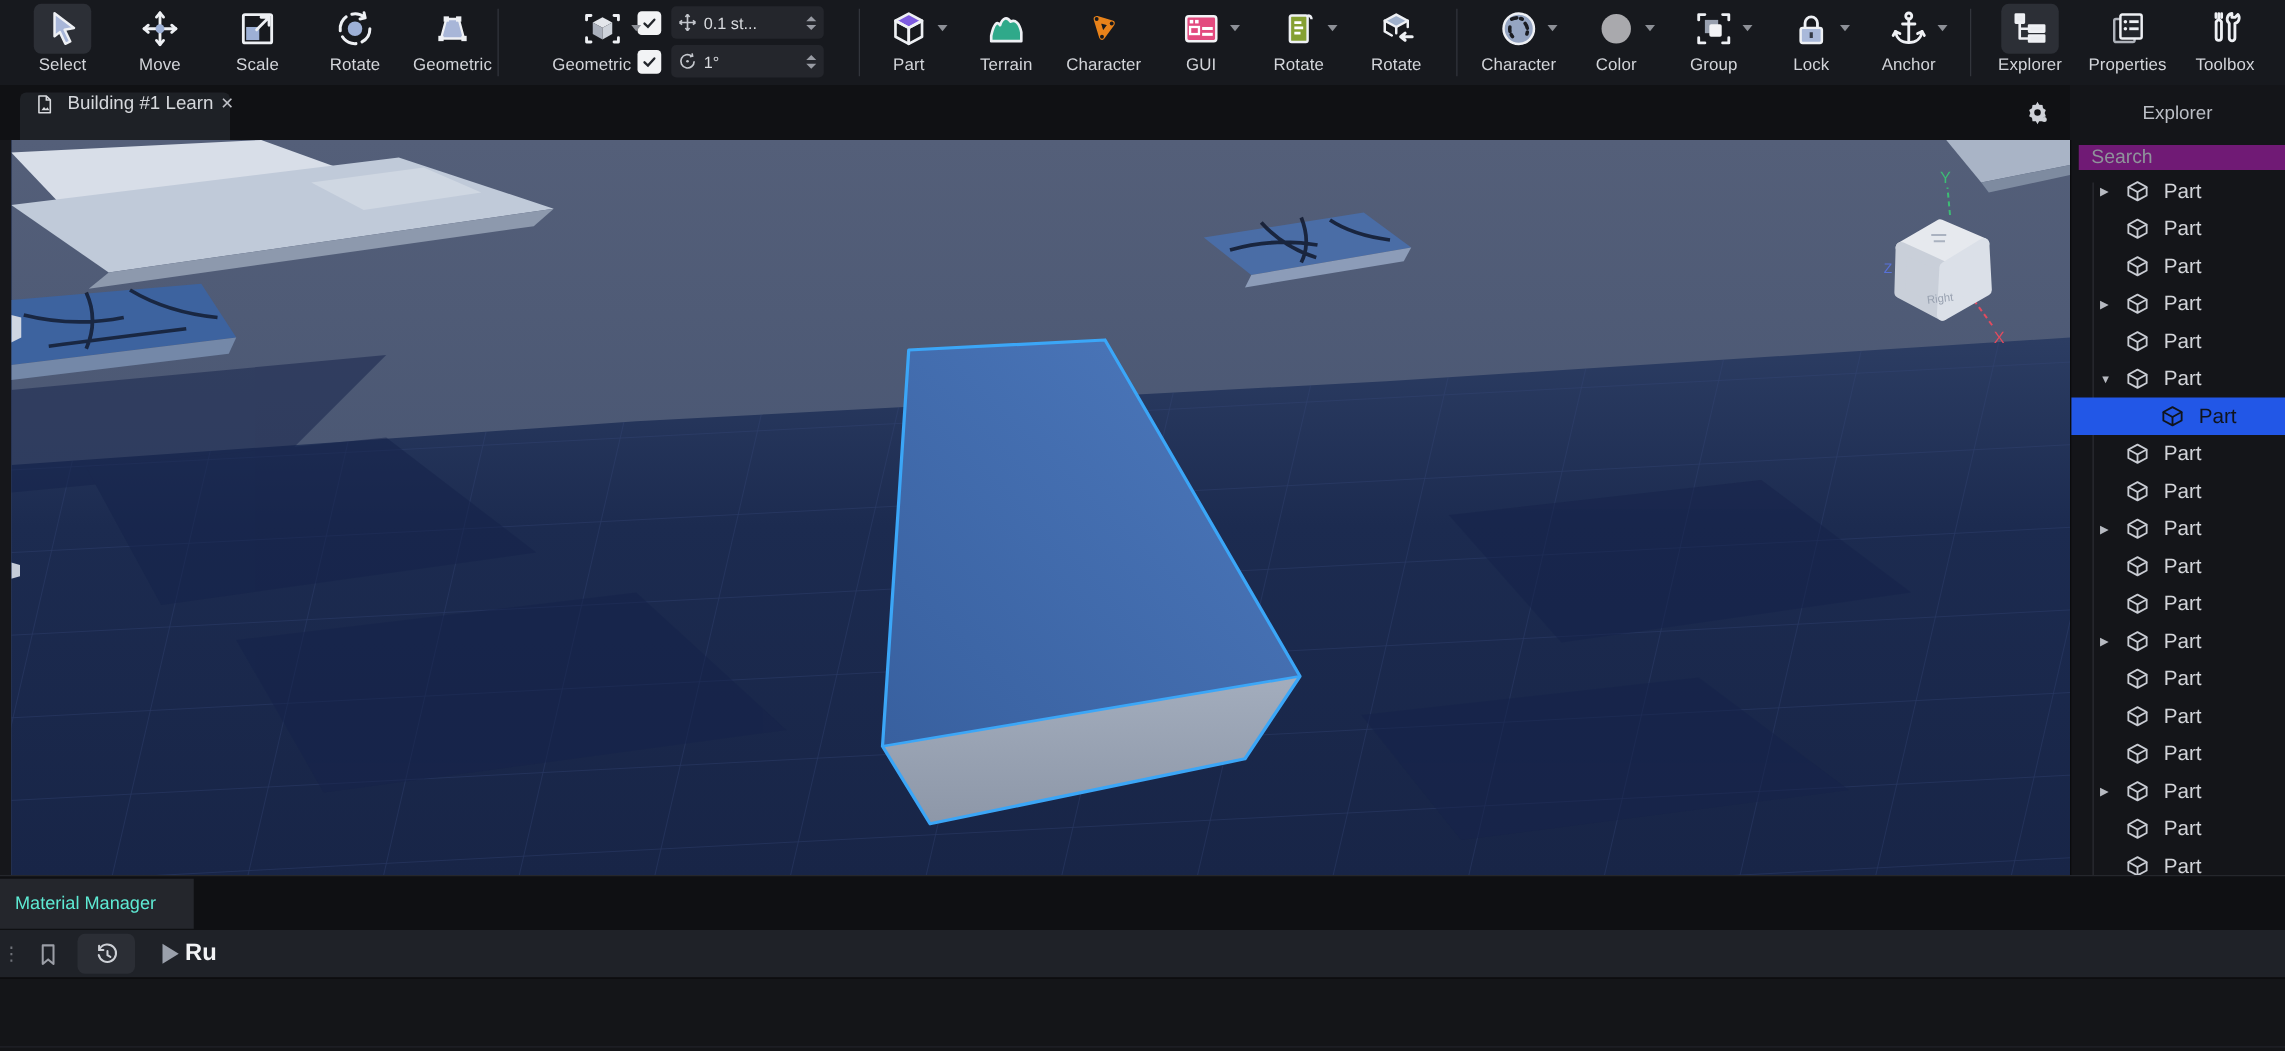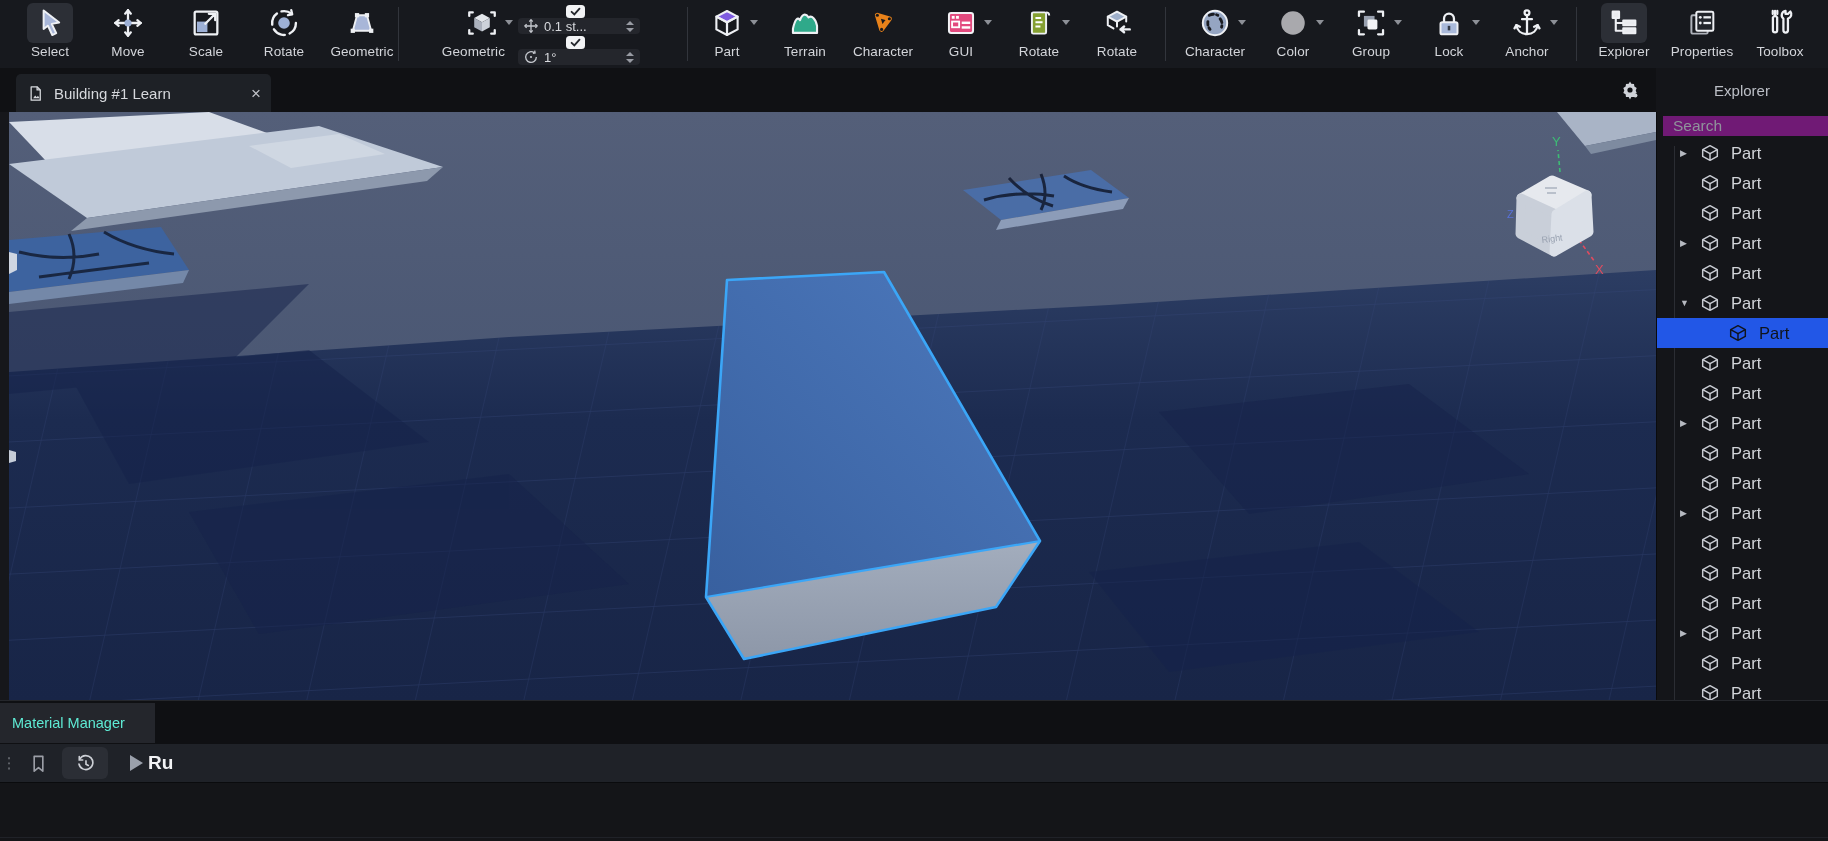--- a/index.html
+++ b/index.html
@@ -14,34 +14,34 @@
   .g1 .tb-item{width:90px;align-items:flex-end;}
   .tb-ico{position:relative;margin-top:3px;width:46px;height:40px;display:flex;align-items:center;justify-content:center;border-radius:6px;}
   .tb-ico.active{background:#2c2f36;}
   .tb-ico svg{width:34px;height:34px;}
   .tb-caret{position:absolute;right:-8px;top:17px;width:0;height:0;border-left:4.5px solid transparent;border-right:4.5px solid transparent;border-top:5px solid #8d9097;}
   .tb-label{margin-top:1px;font-size:13.5px;color:#d3d5da;letter-spacing:.1px;}
   .tb-sep{position:absolute;top:7px;width:1px;height:54px;background:#32353c;}
 
   
   .snap{position:absolute;left:510px;top:0;width:170px;height:68px;}
-  .snap-row{position:absolute;left:0;height:26px;display:flex;align-items:center;flex-direction:column;}
+  .snap-row{position:absolute;left:0;height:26px;display:flex;align-items:center;}
   .snap-row.r1{top:5px}.snap-row.r2{top:36px}
   .chk{width:19px;height:19px;background:#f2f3f5;border-radius:3.5px;display:flex;align-items:center;justify-content:center;}
   .chk svg{width:13px;height:13px;}
   .snap-field{margin-left:8px;width:122px;height:26px;background:#24262c;border-radius:4px;display:flex;align-items:center;padding:0 5px;box-sizing:border-box;}
   .snap-field .mini{width:16px;height:16px;flex:0 0 auto;}
   .snap-val{margin-left:5px;font-size:13px;color:#d8dade;white-space:nowrap;flex:1;}
   .steppers{display:flex;flex-direction:column;gap:3px;align-items:center;margin-right:1px;}
   .st-up{width:0;height:0;border-left:4px solid transparent;border-right:4px solid transparent;border-bottom:4.5px solid #989ba3;}
   .st-dn{width:0;height:0;border-left:4px solid transparent;border-right:4px solid transparent;border-top:4.5px solid #989ba3;}
 
   
   .tabbar{position:absolute;left:0;top:68px;width:1828px;height:44px;background:#101114;border-bottom:1px solid #08090b;}
-  .doc-tab{position:absolute;left:16px;top:6px;width:255px;height:38px;background:#1e2126;border-radius:5px 5px 0 0;display:flex;align-items:center;padding:0 10px;box-sizing:border-box;}
+  .doc-tab{position:absolute;left:16px;top:6px;width:168px;height:38px;background:#1e2126;border-radius:5px 5px 0 0;display:flex;align-items:flex-start;padding:0 10px;box-sizing:border-box;}
   .doc-tab svg{width:19px;height:19px;flex:0 0 auto;}
   .doc-tab .t-title{margin-left:9px;font-size:15px;color:#d6d8dc;white-space:nowrap;flex:1;}
   .doc-tab .t-close{font-size:17px;color:#c0c2c8;margin-left:6px;line-height:1;}
   .gearbtn{position:absolute;left:1618px;top:10px;width:26px;height:26px;}
   .gearbtn svg{width:24px;height:24px;}
   .exp-title{position:absolute;left:1656px;top:68px;width:172px;height:44px;display:flex;align-items:center;justify-content:center;font-size:15px;color:#bcbfc6;background:#141519;}
 
   
   .left-strip{position:absolute;left:0;top:112px;width:9px;height:588px;background:#16171b;}
   .viewport{position:absolute;left:9px;top:112px;width:1647px;height:588px;overflow:hidden;background:#1d2b4e;}

